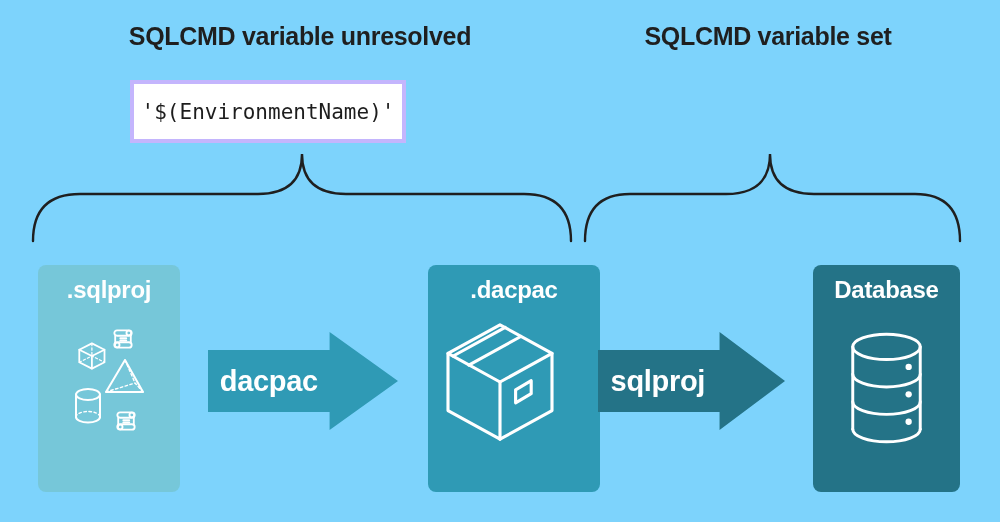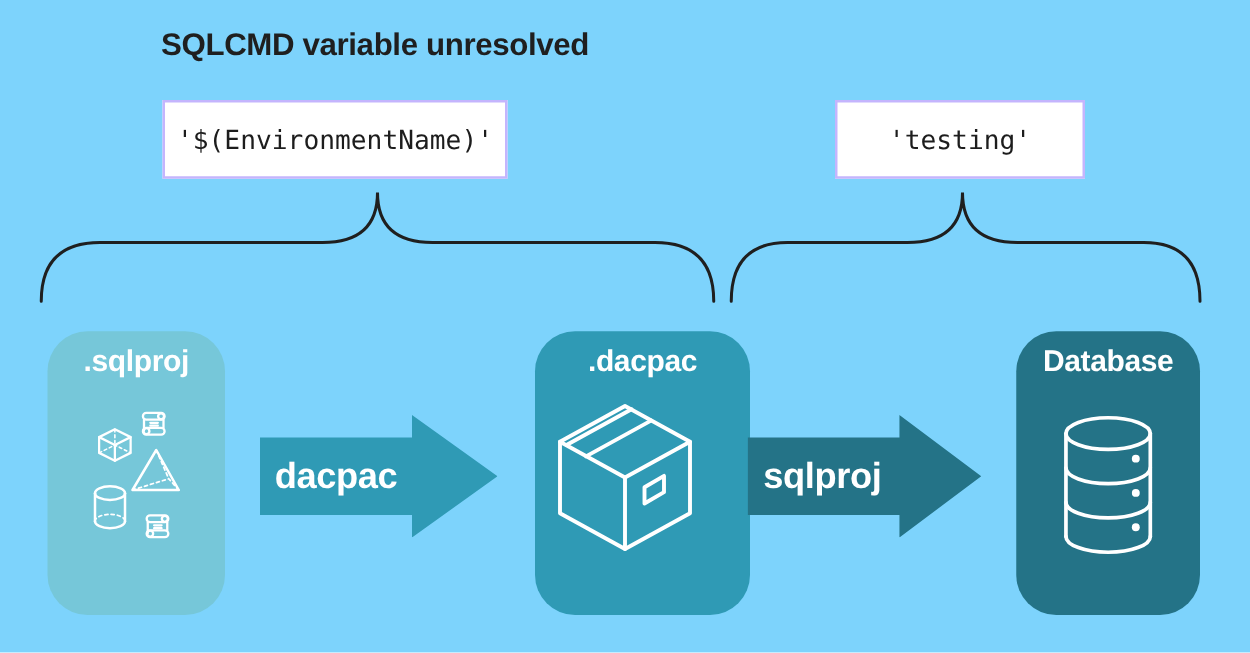--- a/index.html
+++ b/index.html
@@ -24,39 +24,39 @@
     white-space: nowrap;
   }
   #heading-left  { left: 110px; width: 380px; }
   #heading-right { left: 578px; width: 380px; }
 
   .code-box {
     position: absolute;
     top: 80px;
     height: 63px;
     background: #ffffff;
-    border: 2px solid #c4b5fd;
+    border: 4px solid #c4b5fd;
     display: flex;
     align-items: center;
     justify-content: center;
     font-family: "DejaVu Sans Mono", monospace;
     font-size: 21px;
     color: #1d1d1d;
     white-space: nowrap;
   }
   #code-box-left  { left: 130px; width: 276px; }
   #code-box-right { left: 668px; width: 200px; }
 
   .braces-svg { position: absolute; left: 0; top: 0; width: 1000px; height: 522px; pointer-events: none; }
 
   .node {
     position: absolute;
     top: 265px;
     height: 227px;
-    border-radius: 32px;
+    border-radius: 8px;
   }
   #node-sqlproj  { left: 38px;  width: 142px; background: #76c7d9; }
   #node-dacpac   { left: 428px; width: 172px; background: #2f9ab5; }
   #node-database { left: 813px; width: 147px; background: #247387; }
 
   .node-label {
     position: absolute;
     top: 11px;
     left: 0;
     width: 100%;
@@ -96,23 +96,23 @@
   .icon { position: absolute; }
   .icon svg { display: block; width: 100%; height: 100%; }
   .wicon { stroke: #ffffff; fill: none; stroke-linecap: round; stroke-linejoin: round; }
 </style>
 </head>
 <body>
 
 <div class="canvas">
 
   <div class="heading" id="heading-left">SQLCMD variable unresolved</div>
+  <div class="heading" id="heading-right">SQLCMD variable set</div>
 
   <div class="code-box" id="code-box-left">'$(EnvironmentName)'</div>
-  <div class="code-box" id="code-box-right">'testing'</div>
 
   <svg class="braces-svg" viewBox="0 0 1000 522">
     <path d="M 33 241 Q 33 194 80 194 L 258 194 Q 302 194 302 154 Q 302 194 346 194 L 524 194 Q 571 194 571 241" fill="none" stroke="#1f1f1f" stroke-width="2.4" stroke-linecap="round"></path>
     <path d="M 585 241 Q 585 194 630 194 L 726 194 Q 770 194 770 154 Q 770 194 814 194 L 915 194 Q 960 194 960 241" fill="none" stroke="#1f1f1f" stroke-width="2.4" stroke-linecap="round"></path>
   </svg>
 
   <div class="node" id="node-sqlproj">
     <div class="node-label">.sqlproj</div>
 
     <div class="icon" style="left:33px; top:73px; width:40px; height:36px;">

